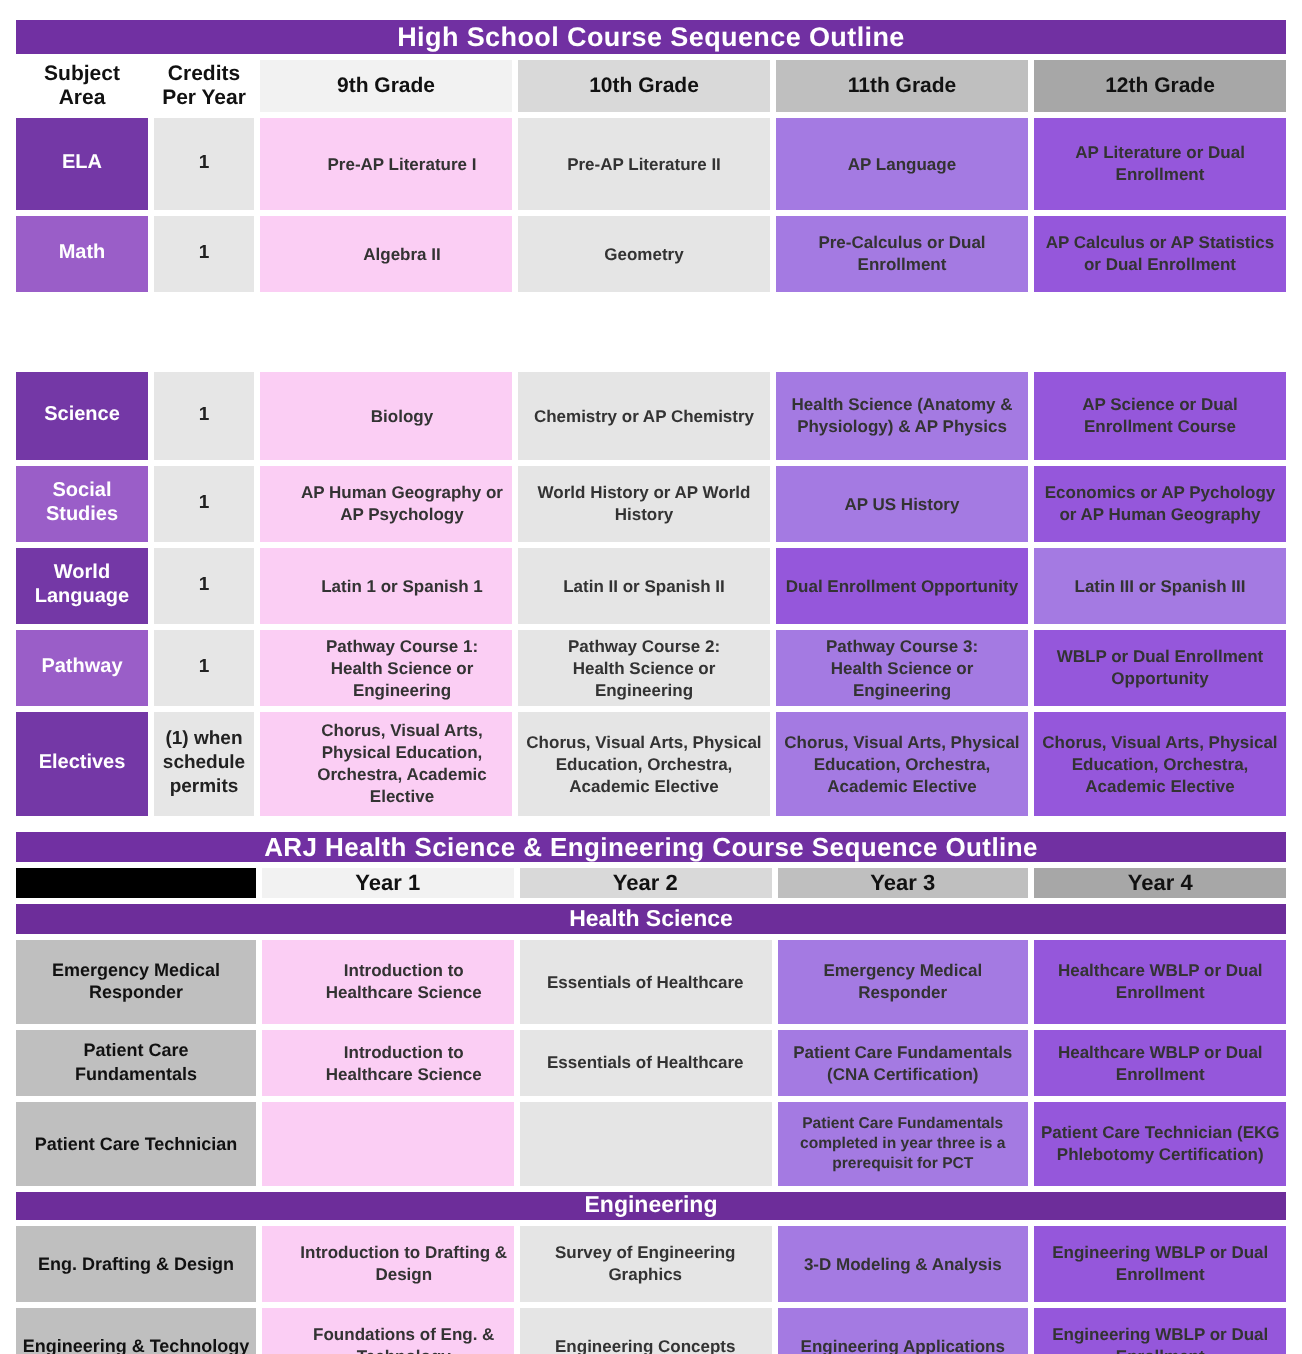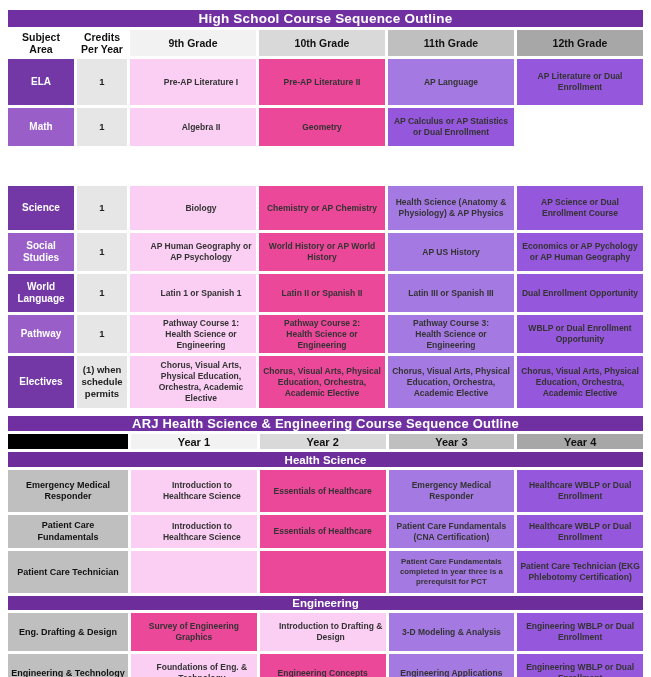--- a/index.html
+++ b/index.html
@@ -23,21 +23,21 @@
     display: flex; align-items: center; justify-content: center;
   }
   .cell {
     display: flex; align-items: center; justify-content: center;
     text-align: center; font-weight: bold; font-size: 8.5px;
     line-height: 1.3; color: #333; padding: 2px 3px;
     white-space: pre-line;
   }
   .cell.small { font-size: 7.8px; }
   .col0 { background: #FBCEF4; padding-left: 19px; }
-  .col1 { background: #ec4899; }
+  .col1 { background: #e5e5e5; }
   .col2 { background: #A47AE2; }
   .col3 { background: #9557DB; }
   .g0 { background: #F2F2F2; }
   .g1 { background: #D9D9D9; }
   .g2 { background: #BFBFBF; }
   .g3 { background: #A7A7A7; }
 
   
   .grid1 { display: grid; grid-template-columns: 66px 50px repeat(4, 1fr); gap: 3px; margin-top: 3px; }
   .hcell {
@@ -112,20 +112,21 @@
           <div class="cell col0">Pre-AP Literature I</div>
           <div class="cell col1">Pre-AP Literature II</div>
           <div class="cell col2">AP Language</div>
           <div class="cell col3">AP Literature or Dual Enrollment</div>
         </div>
         <div class="grid1 trow">
           <div class="subject slight">Math</div>
           <div class="credits">1</div>
           <div class="cell col0">Algebra II</div>
           <div class="cell col1">Geometry</div>
+          <div class="cell col2">Pre-Calculus or Dual Enrollment</div>
           <div class="cell col3">AP Calculus or AP Statistics or Dual Enrollment</div>
         </div>
         <div class="grid1 trow">
           <div class="subject sdark">Science</div>
           <div class="credits">1</div>
           <div class="cell col0">Biology</div>
           <div class="cell col1">Chemistry or AP Chemistry</div>
           <div class="cell col2">Health Science (Anatomy &amp; Physiology) &amp; AP Physics</div>
           <div class="cell col3">AP Science or Dual Enrollment Course</div>
         </div>
@@ -135,22 +136,22 @@
           <div class="cell col0">AP Human Geography or AP Psychology</div>
           <div class="cell col1">World History or AP World History</div>
           <div class="cell col2">AP US History</div>
           <div class="cell col3">Economics or AP Pychology or AP Human Geography</div>
         </div>
         <div class="grid1 trow">
           <div class="subject sdark">World Language</div>
           <div class="credits">1</div>
           <div class="cell col0">Latin 1 or Spanish 1</div>
           <div class="cell col1">Latin II or Spanish II</div>
+          <div class="cell col3">Dual Enrollment Opportunity</div>
           <div class="cell col2">Latin III or Spanish III</div>
-          <div class="cell col3">Dual Enrollment Opportunity</div>
         </div>
         <div class="grid1 trow">
           <div class="subject slight">Pathway</div>
           <div class="credits">1</div>
           <div class="cell col0">Pathway Course 1:
 Health Science or Engineering</div>
           <div class="cell col1">Pathway Course 2:
 Health Science or Engineering</div>
           <div class="cell col2">Pathway Course 3:
 Health Science or Engineering</div>
@@ -195,22 +196,22 @@
         <div class="grid2 trow2">
           <div class="rlabel">Patient Care Technician</div>
           <div class="cell col0"></div>
           <div class="cell col1"></div>
           <div class="cell col2 small">Patient Care Fundamentals completed in year three is a prerequisit for PCT</div>
           <div class="cell col3">Patient Care Technician (EKG Phlebotomy Certification)</div>
         </div>
         <div class="banner">Engineering</div>
         <div class="grid2 trow2">
           <div class="rlabel">Eng. Drafting &amp; Design</div>
+          <div class="cell col0">Introduction to Drafting &amp; Design</div>
           <div class="cell col1">Survey of Engineering Graphics</div>
-          <div class="cell col0">Introduction to Drafting &amp; Design</div>
           <div class="cell col2">3-D Modeling &amp; Analysis</div>
           <div class="cell col3">Engineering WBLP or Dual Enrollment</div>
         </div>
         <div class="grid2 trow2">
           <div class="rlabel">Engineering &amp; Technology</div>
           <div class="cell col0">Foundations of Eng. &amp; Technology</div>
           <div class="cell col1">Engineering Concepts</div>
           <div class="cell col2">Engineering Applications</div>
           <div class="cell col3">Engineering WBLP or Dual Enrollment</div>
         </div>

